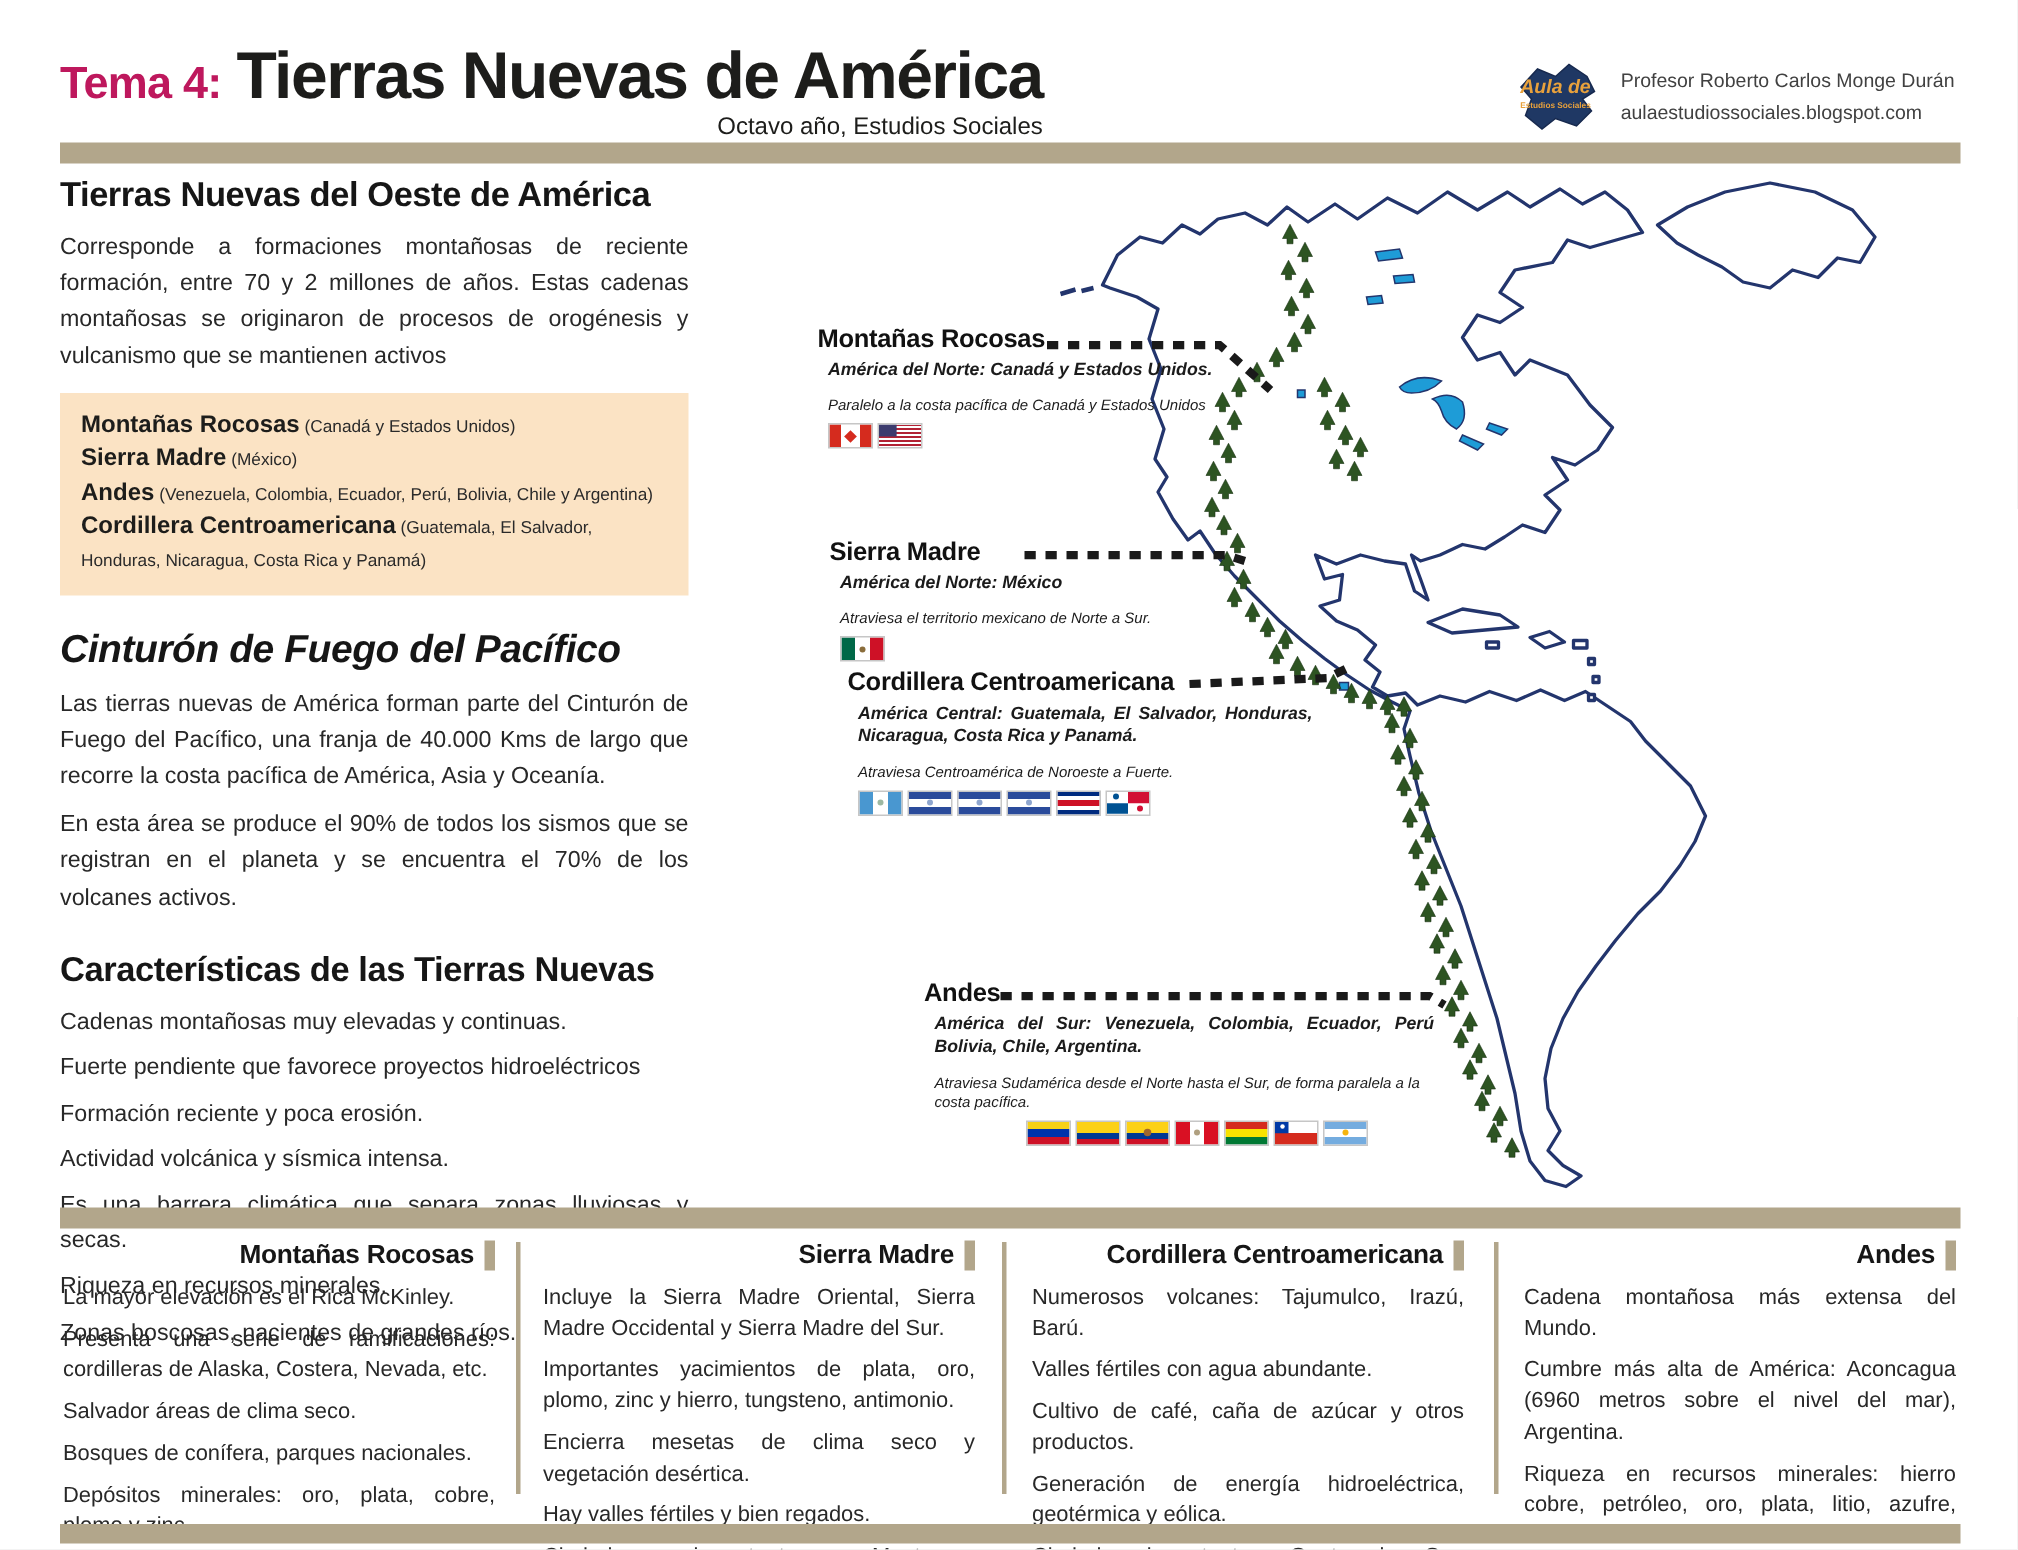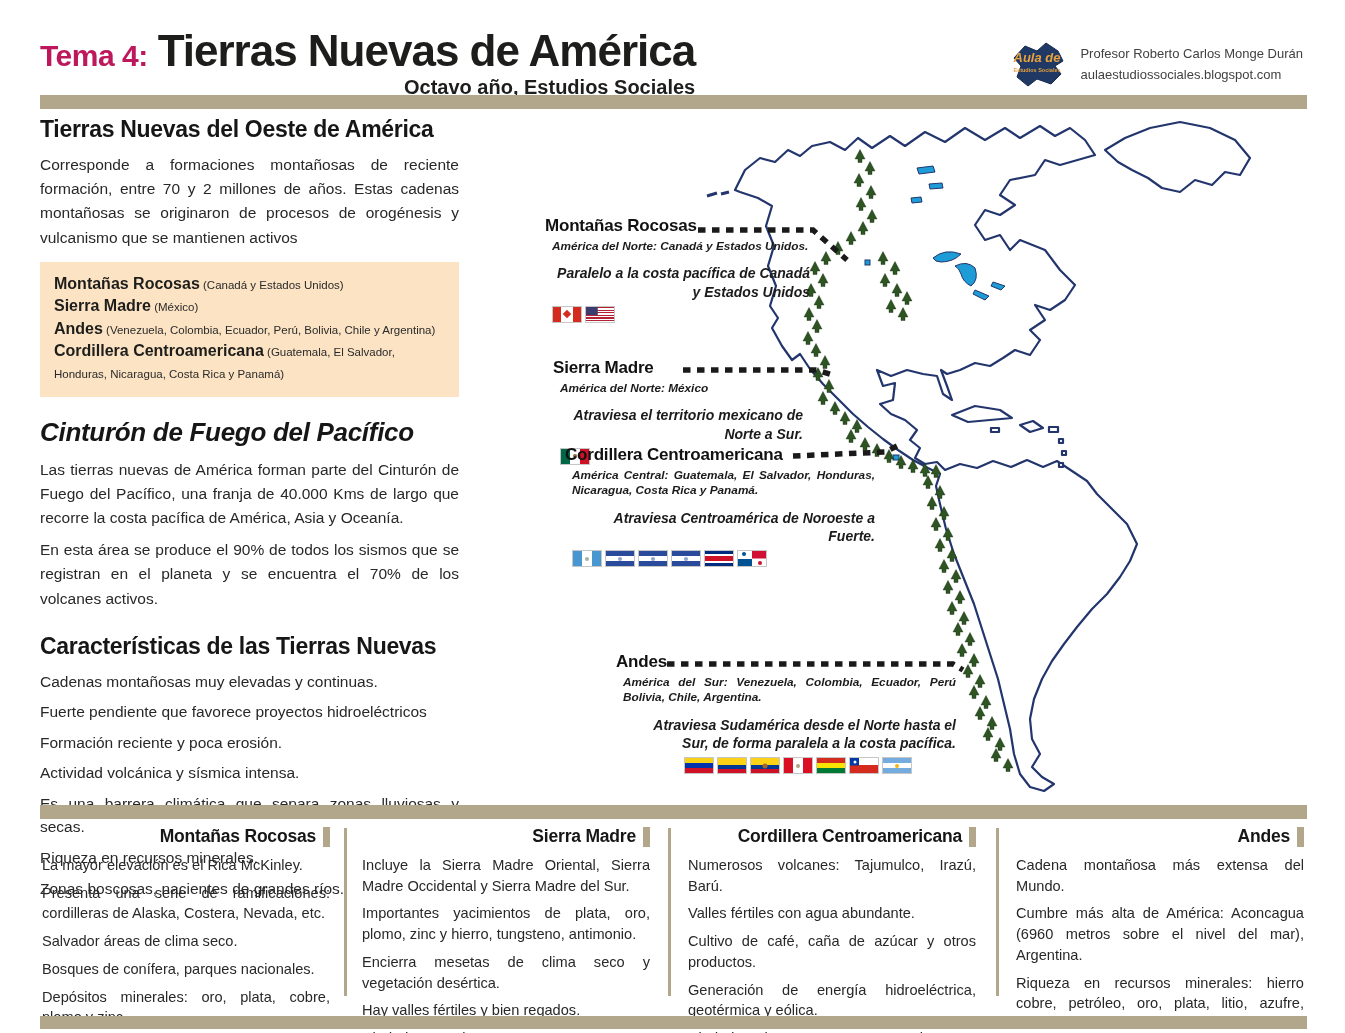--- a/index.html
+++ b/index.html
@@ -4,21 +4,21 @@
 <style>
   html,body{margin:0;padding:0;background:#e9e9e9;}
   .page{position:relative;width:1345px;height:1033px;background:#ffffff;margin:0 auto;
         font-family:"Liberation Sans",sans-serif;color:#262626;overflow:hidden;}
 
   
   .header-left{position:absolute;left:40px;top:26px;}
   .title-row{display:flex;align-items:baseline;gap:10px;white-space:nowrap;}
   .tema{font-size:30px;font-weight:700;color:#be185d;letter-spacing:-0.5px;}
   .main-title{font-size:44px;font-weight:700;color:#1d1d1b;letter-spacing:-1px;}
-  .subtitle{text-align:right;font-size:20px;font-weight:700;color:#1d1d1b;margin-top:0px;}
+  .subtitle{text-align:right;font-size:16px;font-weight:400;color:#1d1d1b;margin-top:0px;}
   .header-right{position:absolute;right:42px;top:36px;display:flex;align-items:center;gap:12px;}
   .prof-lines{font-size:13px;line-height:1.65;color:#414141;}
   .prof-lines .website{cursor:pointer;}
   .bar{position:absolute;background:#b2a68b;}
   .bar.top{left:40px;top:95px;width:1267px;height:14px;}
   .bar.mid{left:40px;top:805px;width:1267px;height:14px;}
   .bar.bottom{left:40px;top:1016px;width:1267px;height:13px;}
 
   
   .left-col{position:absolute;left:40px;top:116px;width:419px;}
@@ -30,21 +30,21 @@
   .hl-name{font-weight:700;font-size:16px;color:#1d1d1b;}
   .hl-countries{font-size:11.5px;color:#2a2a2a;}
   .char-lines{margin-top:2px;}
   .char-lines p{font-size:15.5px;line-height:1.52;text-align:justify;margin:0 0 7px 0;color:#282828;}
 
   
   .map-svg{position:absolute;left:455px;top:108px;width:880px;height:700px;}
   .map-label{position:absolute;}
   .ml-title{font-size:17px;font-weight:700;color:#111;white-space:nowrap;letter-spacing:-0.2px;}
   .ml-region{font-size:11.8px;font-style:italic;font-weight:600;color:#1b1b1b;margin:3px 0 0 7px;line-height:1.3;text-align:justify;}
-  .ml-desc{font-size:14px;font-style:italic;font-weight:700;color:#1b1b1b;margin:10px 0 0 7px;line-height:1.3;text-align:right;}
+  .ml-desc{font-size:10px;font-style:italic;font-weight:400;color:#1b1b1b;margin:10px 0 0 7px;line-height:1.3;}
   .ml-flags{display:flex;gap:3px;margin:5px 0 0 7px;}
 
   
   .flag{display:inline-block;width:30px;height:17px;border:1px solid #c6c6c6;position:relative;box-sizing:border-box;flex:none;}
   .flag-canada{background:linear-gradient(90deg,#d52b1e 0 27%,#fff 27% 73%,#d52b1e 73%);}
   .flag-canada::after{content:"";position:absolute;left:50%;top:50%;width:6px;height:6px;background:#d52b1e;transform:translate(-50%,-50%) rotate(45deg);}
   .flag-usa{background:linear-gradient(#3c3b6e 0 0) top left/42% 54% no-repeat,
             repeating-linear-gradient(180deg,#b22234 0 1.3px,#fff 1.3px 2.6px);}
   .flag-mexico{background:linear-gradient(90deg,#006847 0 33%,#fff 33% 67%,#ce1126 67%);}
   .flag-mexico::after{content:"";position:absolute;left:50%;top:50%;width:4px;height:4px;border-radius:50%;background:#8a6d3b;transform:translate(-50%,-50%);}

